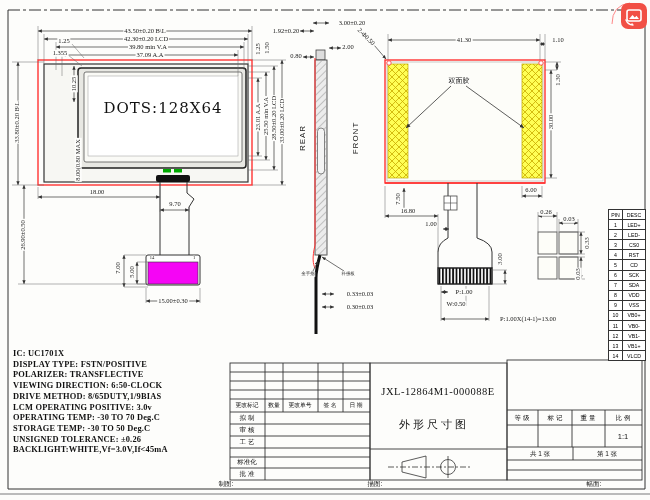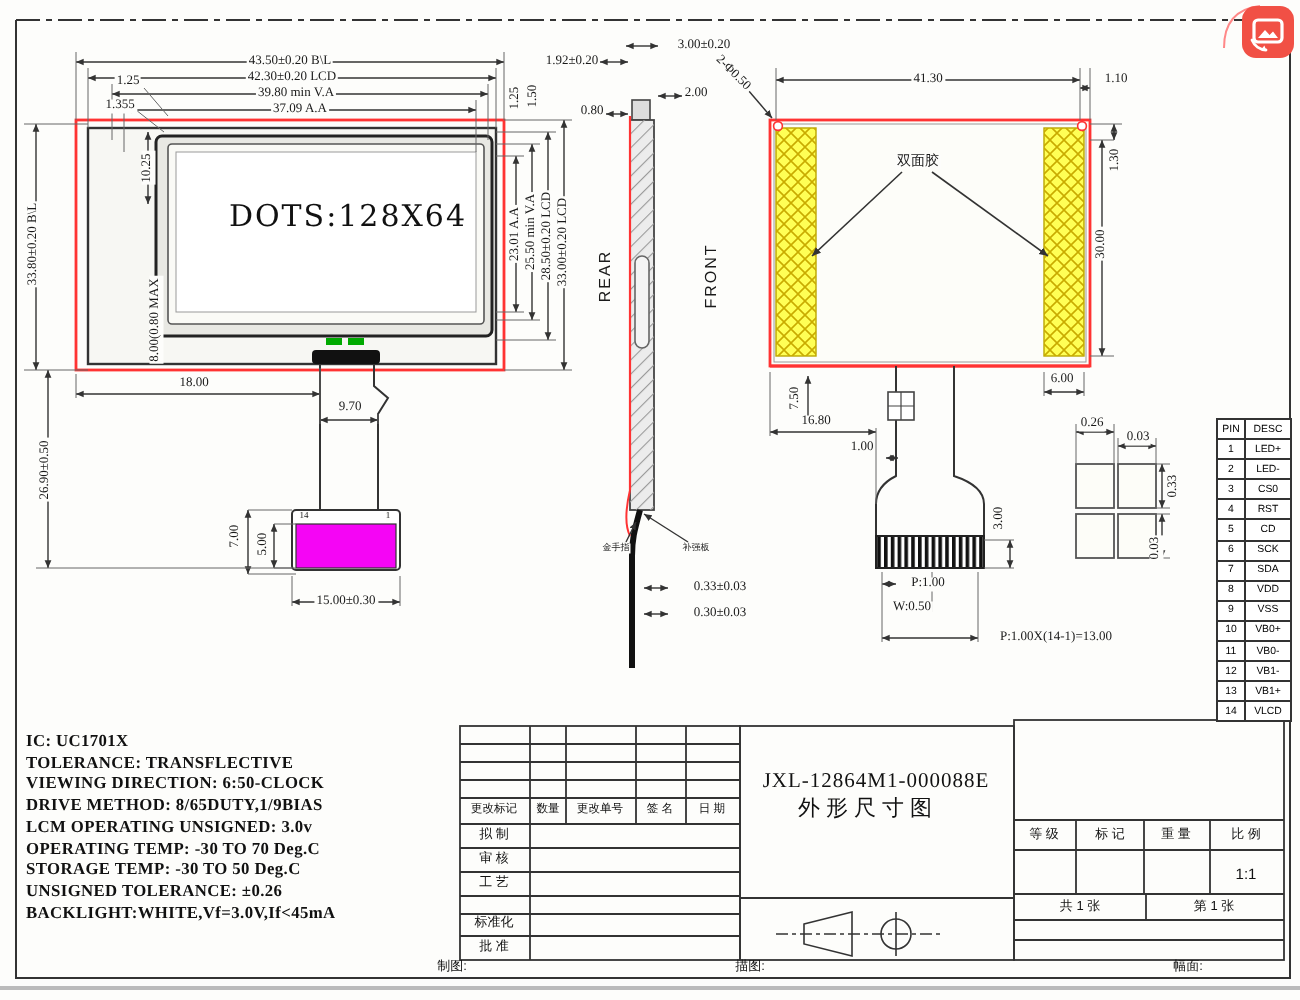--- a/index.html
+++ b/index.html
@@ -4,21 +4,21 @@
 <style>
   body{margin:0;background:#e8e8e8}
   .page{position:relative;width:650px;height:500px;background:#fdfdfb;font-family:"Liberation Sans",sans-serif;overflow:hidden}
   svg.draw{position:absolute;left:0;top:0;z-index:1}
   .dim{position:absolute;transform:translate(-50%,-50%);font:6.5px "Liberation Serif",serif;color:#1a1a1a;background:#fdfdfb;padding:0 1px;white-space:nowrap;z-index:3;line-height:1}
   .v{transform:translate(-50%,-50%) rotate(-90deg)}
   .d45{transform:translate(-50%,-50%) rotate(45deg)}
   .big{font-size:8px;font-family:"Liberation Sans",sans-serif;letter-spacing:1px}
   .tiny{font-size:4.5px;padding:0}
   .dots{position:absolute;transform:translate(-50%,-50%);font:15px "DejaVu Serif",serif;letter-spacing:1px;color:#111;z-index:3;white-space:nowrap}
-  .specs{position:absolute;left:13px;top:366px;z-index:3}
+  .specs{position:absolute;left:13px;top:349px;z-index:3}
   .spec{font:bold 8.4px "Liberation Serif",serif;line-height:10.7px;white-space:nowrap;color:#111;letter-spacing:.2px}
   .pintable{position:absolute;left:608px;top:209px;border-collapse:collapse;z-index:3;background:#fff;table-layout:fixed}
   .pintable td,.pintable th{border:1px solid #333;font:5.2px "Liberation Sans",sans-serif;font-weight:normal;text-align:center;padding:0;height:9.1px;overflow:hidden;white-space:nowrap}
   .pintable .c1{width:13px}.pintable .c2{width:22px}
   .tb{position:absolute;transform:translate(-50%,-50%);font:6.5px "Liberation Sans",sans-serif;white-space:nowrap;z-index:3;color:#111;line-height:1}
   .partno{font:10.5px "Liberation Serif",serif;letter-spacing:.5px}
   .dtitle{font-size:11px;letter-spacing:3px}
   .scaleval{font-size:7.5px}
   .wm{position:absolute;right:3px;top:3px;width:26px;height:26px;background:#f15045;border-radius:7px;z-index:5;display:flex;align-items:center;justify-content:center}
 </style>
@@ -210,21 +210,21 @@
     </g>
     <g stroke="#333" stroke-width="0.8" fill="none">
       <line x1="388" y1="467" x2="472" y2="467" stroke-dasharray="6 2 2 2"></line>
       <path d="M402,462 L426,456 L426,478 L402,472 Z"></path>
       <circle cx="448" cy="467" r="7.5"></circle>
       <line x1="448" y1="456" x2="448" y2="478"></line>
     </g>
     <path d="M612,24 Q612,5 630,3" stroke="#f88" fill="none" stroke-width="1"></path>
   </svg>
 
-  <span class="dots" style="left:174px;top:108px">DOTS:128X64</span>
+  <span class="dots" style="left:163px;top:108px">DOTS:128X64</span>
 
   <span class="dim" style="left:145px;top:31px">43.50±0.20 B\L</span>
   <span class="dim" style="left:146px;top:39px">42.30±0.20 LCD</span>
   <span class="dim" style="left:148px;top:47px">39.80 min V.A</span>
   <span class="dim" style="left:150px;top:55px">37.09 A.A</span>
   <span class="dim" style="left:64px;top:41px">1.25</span>
   <span class="dim" style="left:60px;top:53px">1.355</span>
   <span class="dim v" style="left:74px;top:84px">10.25</span>
   <span class="dim v" style="left:78px;top:160px">8.00(0.80 MAX</span>
   <span class="dim v" style="left:17px;top:122px">33.80±0.20 B\L</span>
@@ -334,42 +334,43 @@
         </tr>
     <tr>
           <td>14</td>
           <td>VLCD</td>
         </tr>
   </tbody>
     </table>
 
   <div class="specs">
     <div class="spec">IC: UC1701X</div>
-    <div class="spec">TOLERANCE: TRANSFLECTIVE</div>
+    <div class="spec">DISPLAY TYPE: FSTN/POSITIVE</div>
+    <div class="spec">POLARIZER: TRANSFLECTIVE</div>
     <div class="spec">VIEWING DIRECTION: 6:50-CLOCK</div>
     <div class="spec">DRIVE METHOD: 8/65DUTY,1/9BIAS</div>
-    <div class="spec">LCM OPERATING UNSIGNED: 3.0v</div>
+    <div class="spec">LCM OPERATING POSITIVE: 3.0v</div>
     <div class="spec">OPERATING TEMP: -30 TO 70 Deg.C</div>
     <div class="spec">STORAGE TEMP: -30 TO 50 Deg.C</div>
     <div class="spec">UNSIGNED TOLERANCE: ±0.26</div>
     <div class="spec">BACKLIGHT:WHITE,Vf=3.0V,If&lt;45mA</div>
   </div>
 
   <span class="tb" style="left:247px;top:406px;font-size:5.8px">更改标记</span>
   <span class="tb" style="left:274px;top:406px;font-size:5.8px">数量</span>
   <span class="tb" style="left:300px;top:406px;font-size:5.8px">更改单号</span>
   <span class="tb" style="left:330px;top:406px;font-size:5.8px">签 名</span>
   <span class="tb" style="left:356px;top:406px;font-size:5.8px">日 期</span>
   <span class="tb" style="left:247px;top:418px">拟 制</span>
   <span class="tb" style="left:247px;top:430px">审 核</span>
   <span class="tb" style="left:247px;top:442px">工 艺</span>
   <span class="tb" style="left:247px;top:462px">标准化</span>
   <span class="tb" style="left:247px;top:474px">批 准</span>
   <span class="tb partno" style="left:438px;top:391px">JXL-12864M1-000088E</span>
-  <span class="tb dtitle" style="left:434px;top:405px">外形尺寸图</span>
+  <span class="tb dtitle" style="left:434px;top:424px">外形尺寸图</span>
   <span class="tb" style="left:522px;top:418px">等 级</span>
   <span class="tb" style="left:555px;top:418px">标 记</span>
   <span class="tb" style="left:588px;top:418px">重 量</span>
   <span class="tb" style="left:623px;top:418px">比 例</span>
   <span class="tb scaleval" style="left:623px;top:437px">1:1</span>
   <span class="tb" style="left:540px;top:454px">共 1 张</span>
   <span class="tb" style="left:607px;top:454px">第 1 张</span>
   <span class="tb" style="left:226px;top:484px">制图:</span>
   <span class="tb" style="left:375px;top:484px">描图:</span>
   <span class="tb" style="left:594px;top:484px">幅面:</span>

